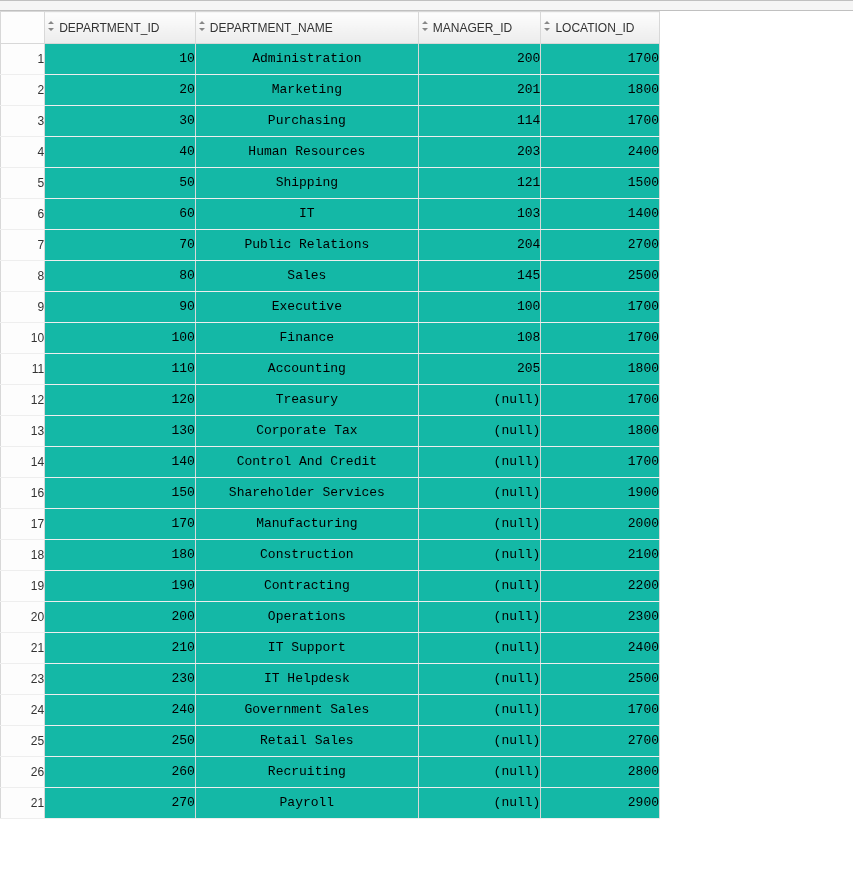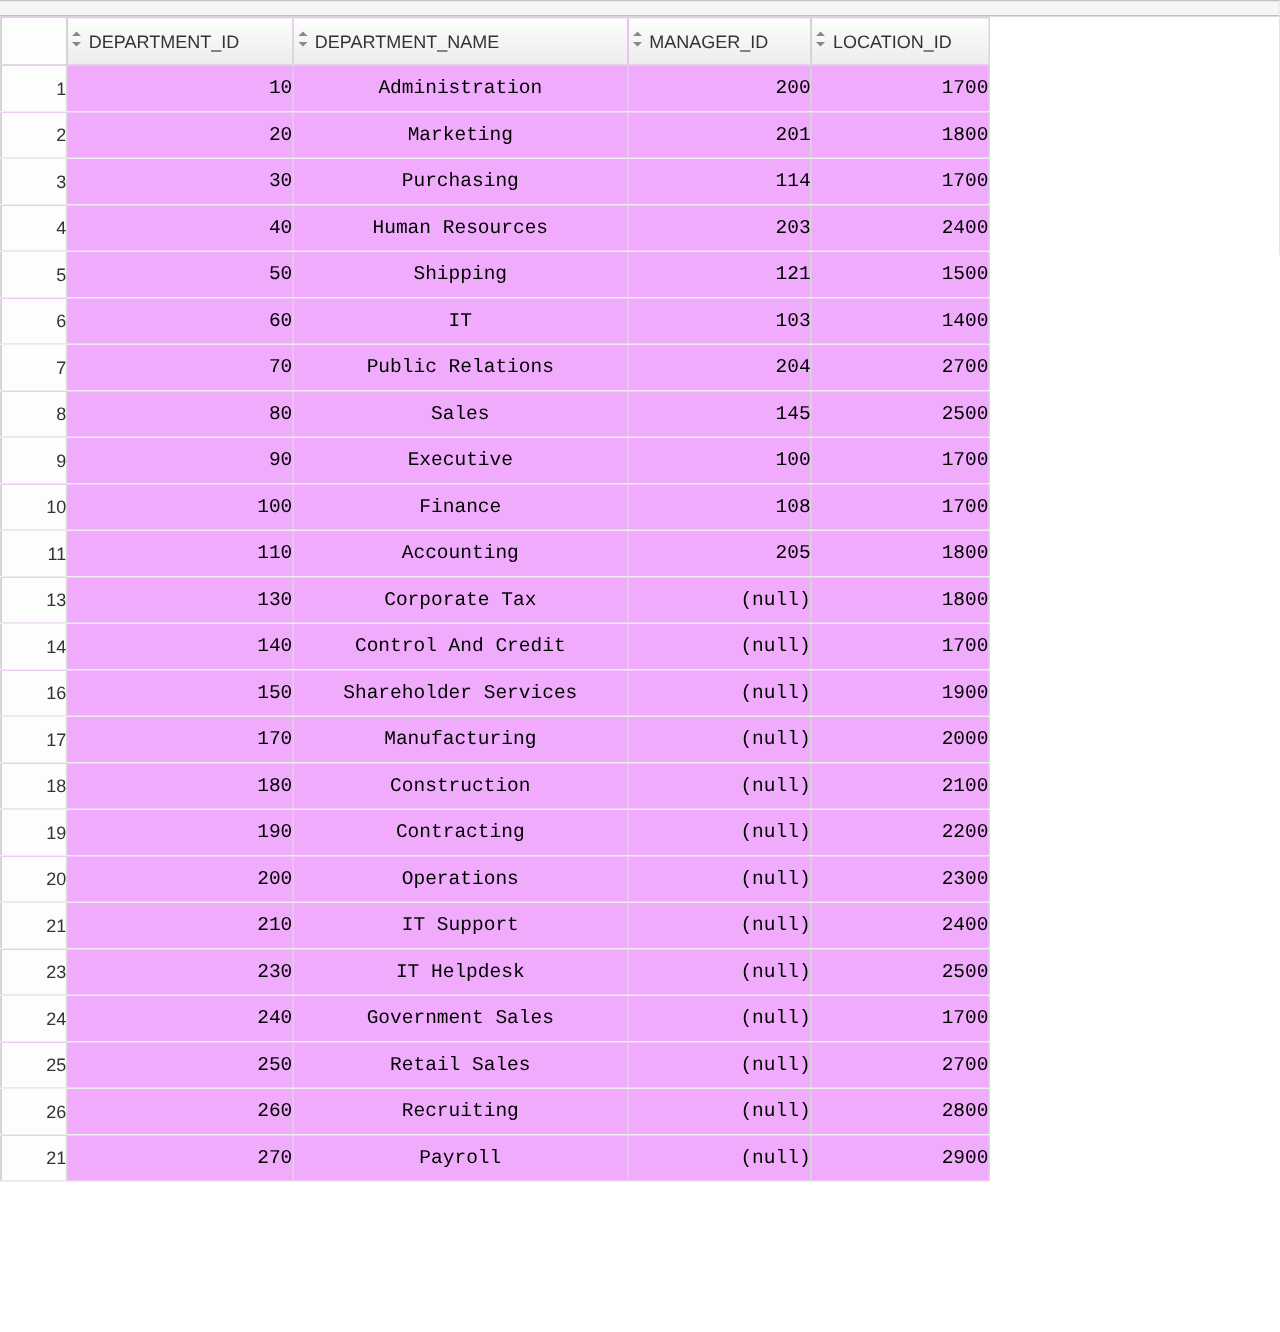--- a/index.html
+++ b/index.html
@@ -17,21 +17,21 @@
     }
     .toolbar-strip {
       height: 10px;
       background: #f5f5f5;
       border-bottom: 1px solid #c0c0c0;
     }
     table.data-grid {
       border-collapse: collapse;
       table-layout: fixed;
       width: 660px;
-      background: #f0abfc;
+      background: #14b8a6;
     }
     table.data-grid th, table.data-grid td {
       border: 1px solid #d8d8d8;
       padding: 0;
       height: 30px;
       line-height: 30px;
       vertical-align: middle;
       overflow: hidden;
       white-space: nowrap;
     }
@@ -207,20 +207,27 @@
           <td class="cell-num c4">1700</td>
         </tr>
         <tr>
           <td class="rownum c0">11</td>
           <td class="cell-num c1">110</td>
           <td class="cell-text c2">Accounting</td>
           <td class="cell-num c3">205</td>
           <td class="cell-num c4">1800</td>
         </tr>
         <tr>
+          <td class="rownum c0">12</td>
+          <td class="cell-num c1">120</td>
+          <td class="cell-text c2">Treasury</td>
+          <td class="cell-num c3">(null)</td>
+          <td class="cell-num c4">1700</td>
+        </tr>
+        <tr>
           <td class="rownum c0">13</td>
           <td class="cell-num c1">130</td>
           <td class="cell-text c2">Corporate Tax</td>
           <td class="cell-num c3">(null)</td>
           <td class="cell-num c4">1800</td>
         </tr>
         <tr>
           <td class="rownum c0">14</td>
           <td class="cell-num c1">140</td>
           <td class="cell-text c2">Control And Credit</td>

